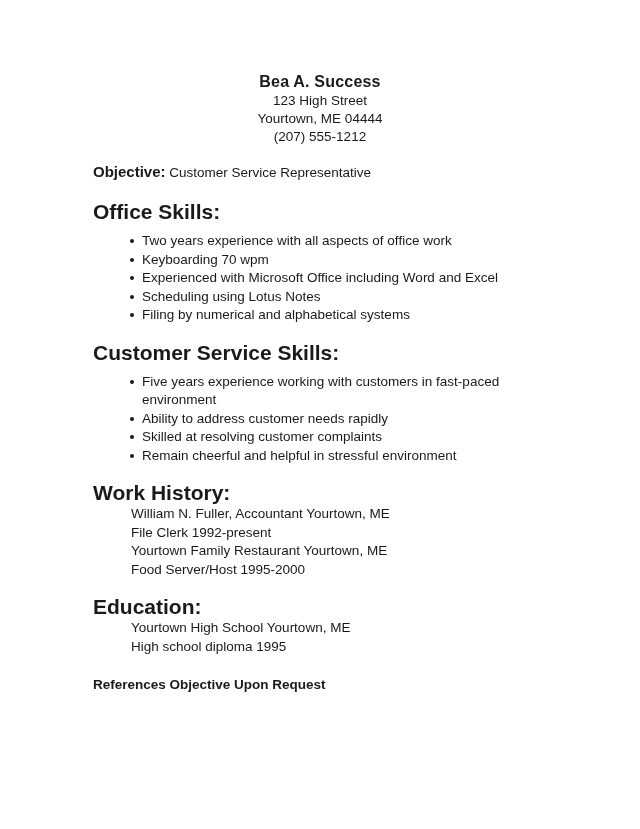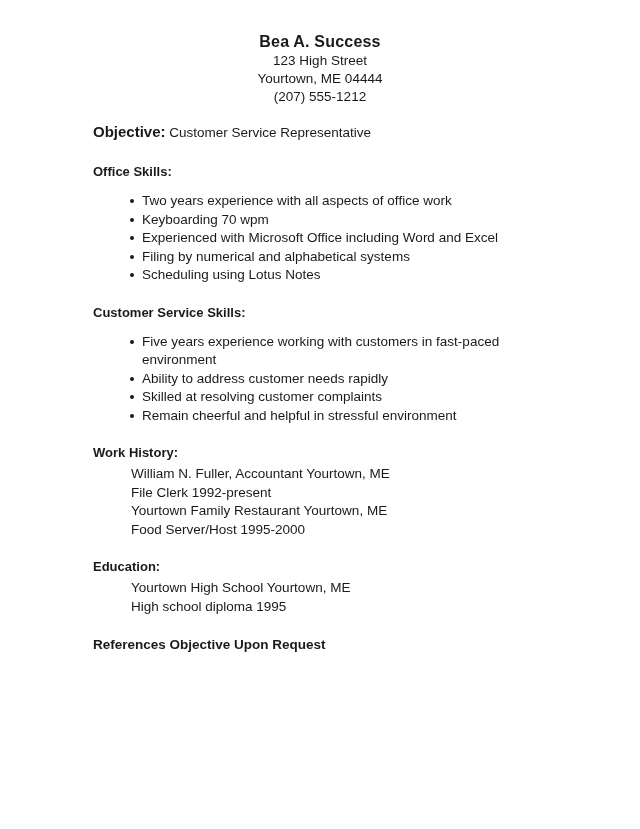--- a/index.html
+++ b/index.html
@@ -19,21 +19,21 @@
   .page {
     position: relative;
     width: 640px;
     height: 829px;
     background: #ffffff;
     overflow: hidden;
   }
 
   
   .header {
-    padding-top: 32px;
+    padding-top: 72px;
     text-align: center;
   }
   .header-name {
     font-size: 16px;
     font-weight: bold;
     letter-spacing: 0.2px;
     line-height: 20px;
   }
   .header-line {
     font-size: 13.5px;
@@ -59,21 +59,21 @@
   }
   .objective-value {
     font-size: 13.5px;
     font-weight: normal;
   }
 
   .section {
     margin-bottom: 18px;
   }
   .section-heading {
-    font-size: 13px;
+    font-size: 21px;
     font-weight: bold;
     line-height: 19px;
     margin-bottom: 3px;
   }
 
   
   ul.bullets {
     list-style: none;
     margin: 11px;
     padding: 0;
@@ -130,22 +130,22 @@
       <span class="objective-label">Objective:</span>
       <span class="objective-value">Customer Service Representative</span>
     </div>
 
     <div class="section">
       <div class="section-heading">Office Skills:</div>
       <ul class="bullets">
         <li>Two years experience with all aspects of office work</li>
         <li>Keyboarding 70 wpm</li>
         <li>Experienced with Microsoft Office including Word and Excel</li>
+        <li>Scheduling using Lotus Notes</li>
         <li>Filing by numerical and alphabetical systems</li>
-        <li>Scheduling using Lotus Notes</li>
       </ul>
     </div>
 
     <div class="section">
       <div class="section-heading">Customer Service Skills:</div>
       <ul class="bullets">
         <li>Five years experience working with customers in fast-paced environment</li>
         <li>Ability to address customer needs rapidly</li>
         <li>Skilled at resolving customer complaints</li>
         <li>Remain cheerful and helpful in stressful environment</li>

